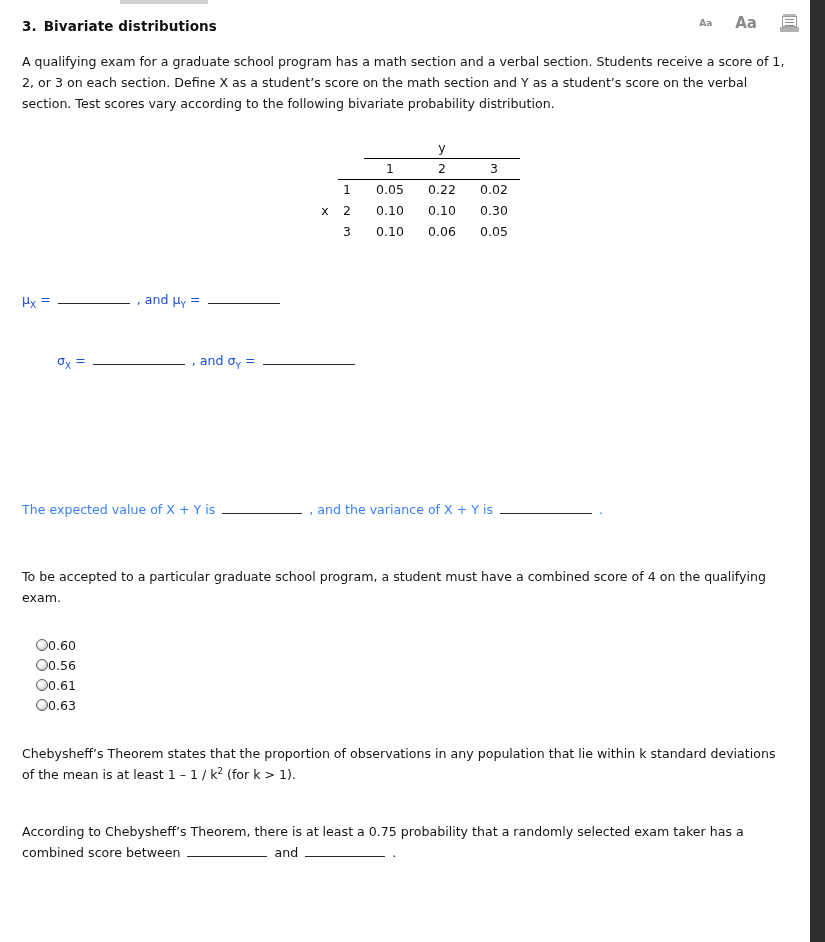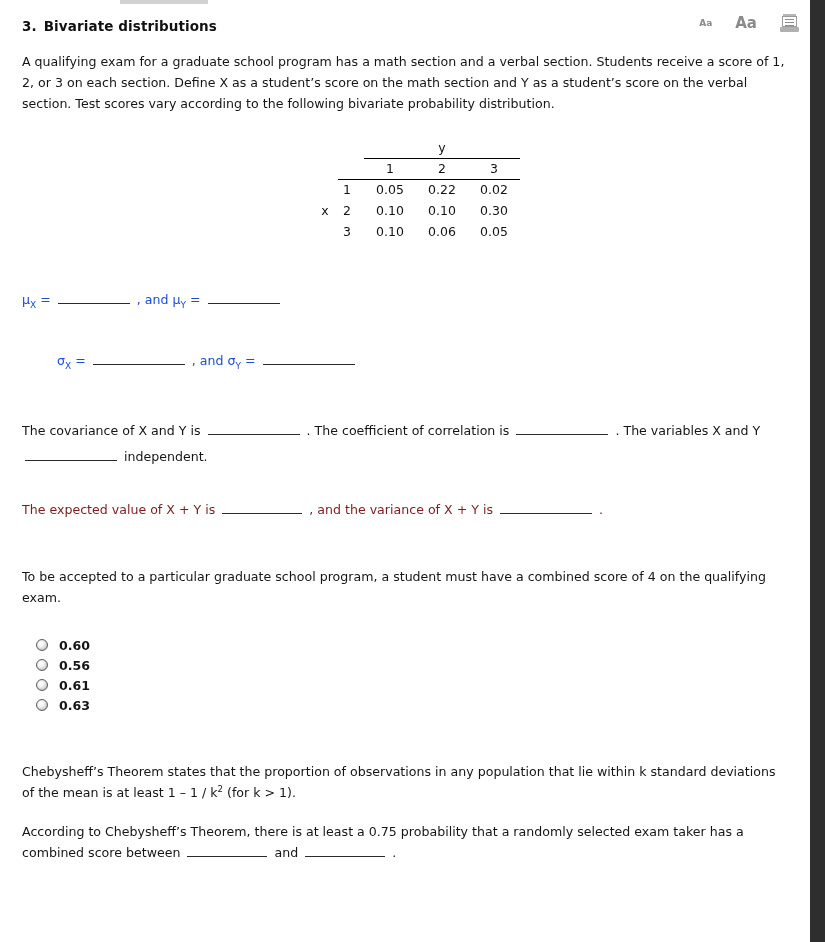--- a/index.html
+++ b/index.html
@@ -125,21 +125,21 @@
   .para {
     position: absolute;
     left: 22px;
     line-height: 21px;
     font-size: 12.6px;
     color: #161616;
   }
   .intro { top: 51px; width: 775px; }
   .accept-para { top: 566px; width: 780px; }
   .question-para { top: 607px; width: 780px; }
-  .cheby-para { top: 761px; width: 765px; }
+  .cheby-para { top: 743px; width: 765px; }
   .cheby2-para { top: 821px; width: 775px; }
 
   sup.k2 {
     font-size: 8.5px;
     vertical-align: super;
     line-height: 0;
   }
 
   
   .dist-table-wrap {
@@ -218,21 +218,21 @@
   }
   .cov-line2 { display: block; margin-left: 0; }
 
   
   .ev-line {
     position: absolute;
     left: 22px;
     top: 502px;
     font-size: 12.6px;
     white-space: nowrap;
-    color: #7f1d1d;
+    color: #3b82f6;
   }
 
   
   .options {
     position: absolute;
     left: 36px;
     top: 635px;
   }
   .option {
     display: flex;
@@ -243,24 +243,23 @@
   .radio {
     width: 12px;
     height: 12px;
     border-radius: 50%;
     border: 1px solid #5e5e5e;
     background: radial-gradient(circle at 34% 30%, #ffffff 0%, #f2f2f2 38%, #c9c9c9 78%, #a8a8a8 100%);
     box-shadow: inset 0 0 1px rgba(0,0,0,.25);
     flex: none;
   }
   .option-label {
-    margin-left: 11px;
+    margin-left: 0;
     font-size: 12.6px;
     color: #161616;
-    font-weight: bold;
   }
 
   
   .score-between {
     white-space: nowrap;
   }
 </style>
 </head>
 <body>
 
@@ -344,31 +343,20 @@
   <div class="stat-row sigma-row">
     <span><span>σ</span><sub>X</sub></span>
     <span>=</span>
     <span class="blank b-lg"></span>
     <span>, and</span>
     <span><span>σ</span><sub>Y</sub></span>
     <span>=</span>
     <span class="blank b-lg"></span>
   </div>
 
-  <div class="cov-block">
-    <span>The covariance of X and Y is</span>
-    <span class="blank b-lg"></span>
-    <span>. The coefficient of correlation is</span>
-    <span class="blank b-lg"></span>
-    <span>. The variables X and Y</span>
-    <span class="cov-line2">
-      <span class="blank b-lg"></span>
-      <span>independent.</span>
-    </span>
-  </div>
 
   <div class="ev-line">
     <span>The expected value of X + Y is</span>
     <span class="blank b-md"></span>
     <span>, and the variance of X + Y is</span>
     <span class="blank b-lg"></span>
     <span>.</span>
   </div>
 
   <div class="para accept-para">To be accepted to a particular graduate school program, a student must have a combined score of 4 on the qualifying exam.</div>

